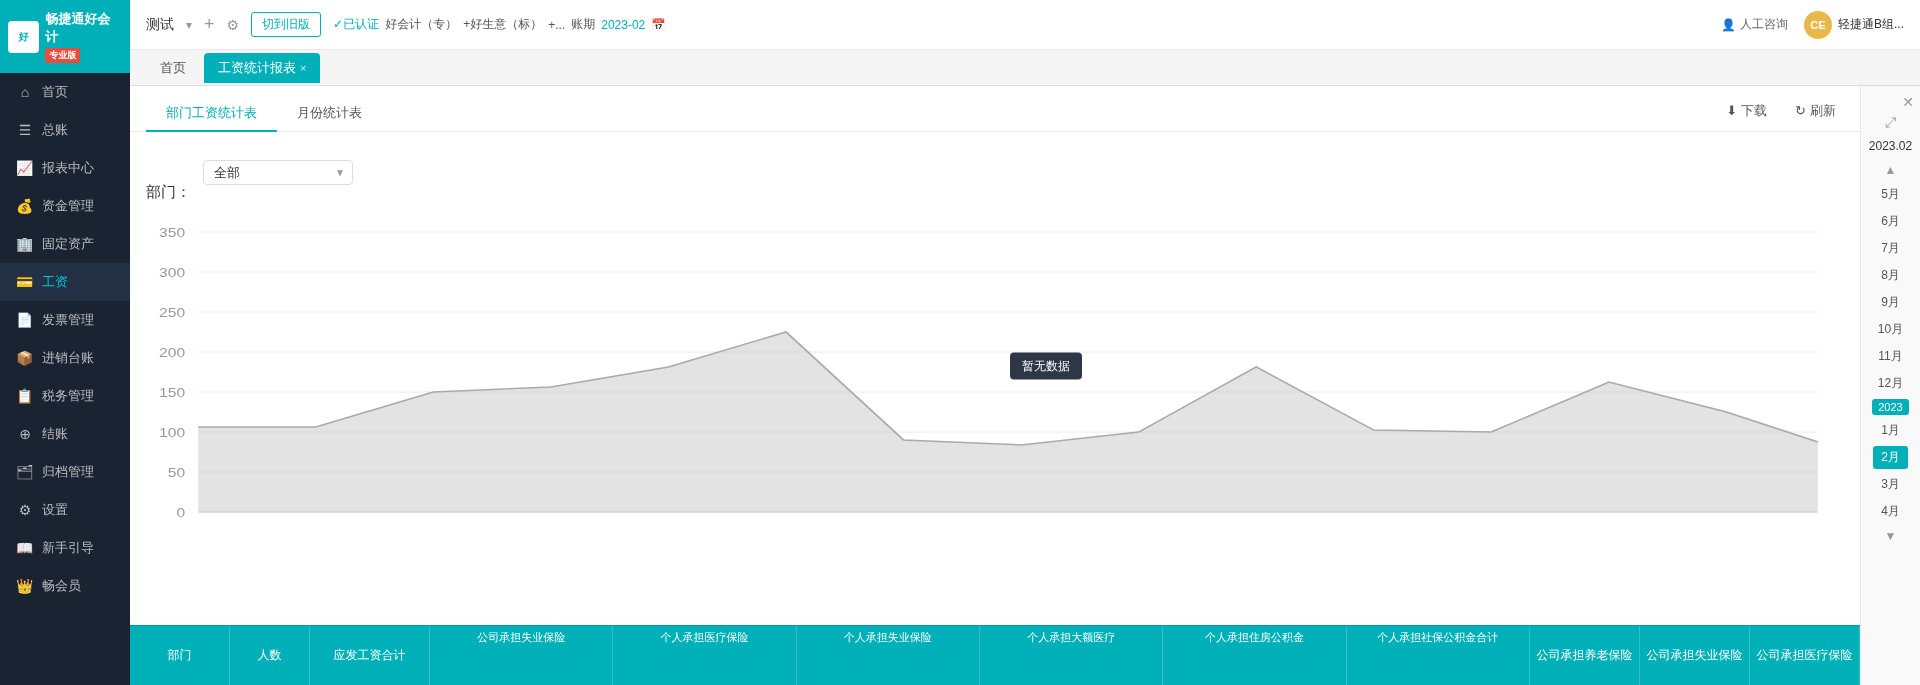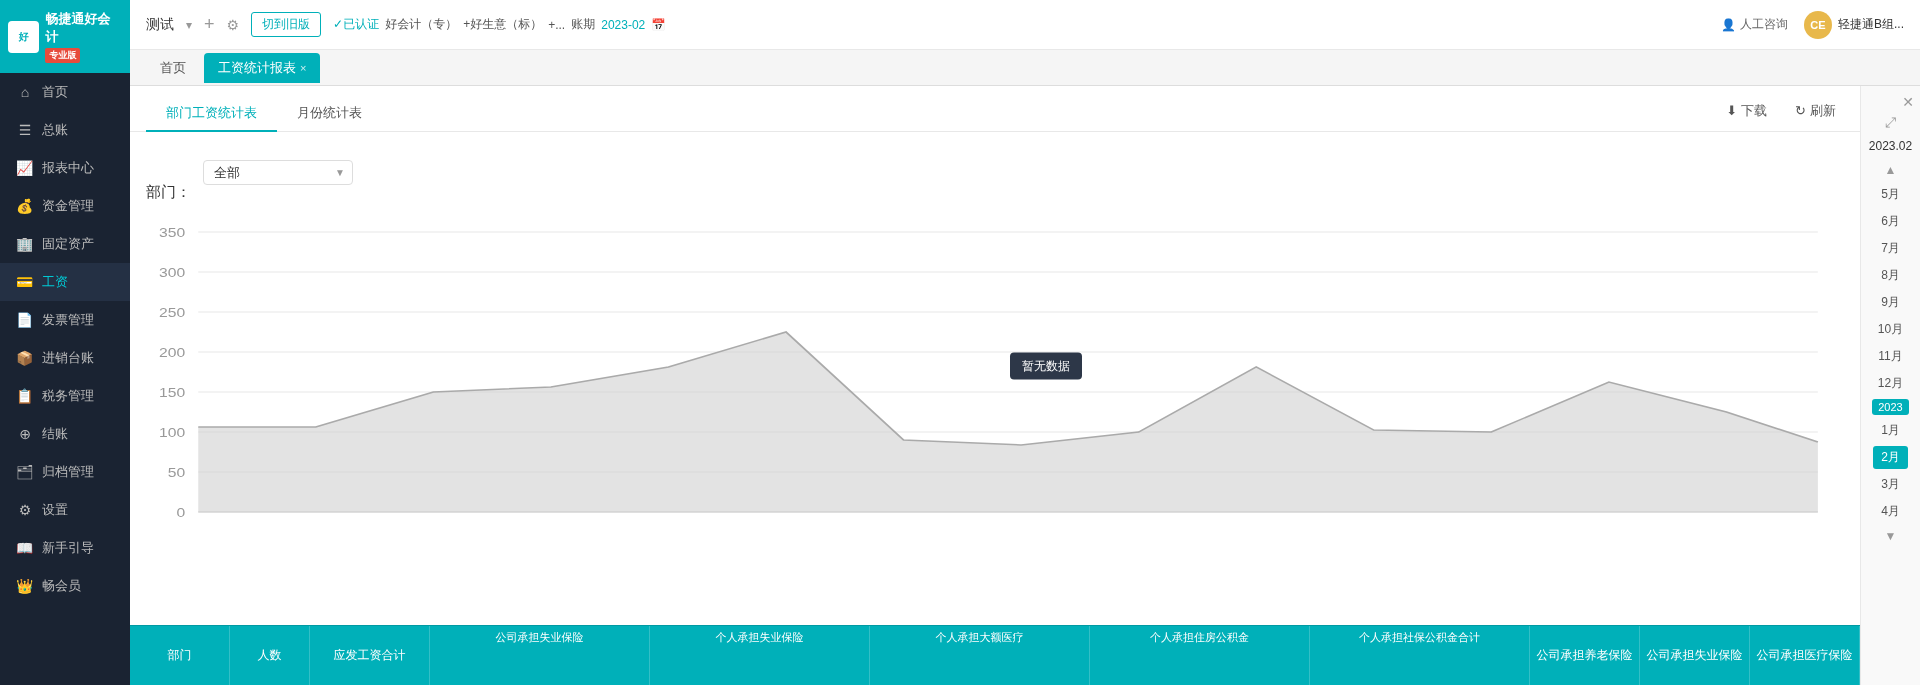--- a/index.html
+++ b/index.html
@@ -517,20 +517,23 @@
         <div class="table-col" style="width:120px;">
           <span>应发工资合计</span>
         </div>
 
         <div style="display:flex;flex-direction:column;flex:1;border-right:1px solid rgba(255,255,255,0.2);">
           <div style="display:flex;flex:1;">
             <div class="table-col-sub" style="color:#fff;">
               <span>公司承担失业保险</span>
             </div>
             <div class="table-col-sub" style="color:#fff;">
+              <span>个人承担医疗保险</span>
+            </div>
+            <div class="table-col-sub" style="color:#fff;">
               <span>个人承担失业保险</span>
             </div>
             <div class="table-col-sub" style="color:#fff;">
               <span>个人承担大额医疗</span>
             </div>
             <div class="table-col-sub" style="color:#fff;">
               <span>个人承担住房公积金</span>
             </div>
             <div class="table-col-sub" style="color:#fff;">
               <span>个人承担社保公积金合计</span>

